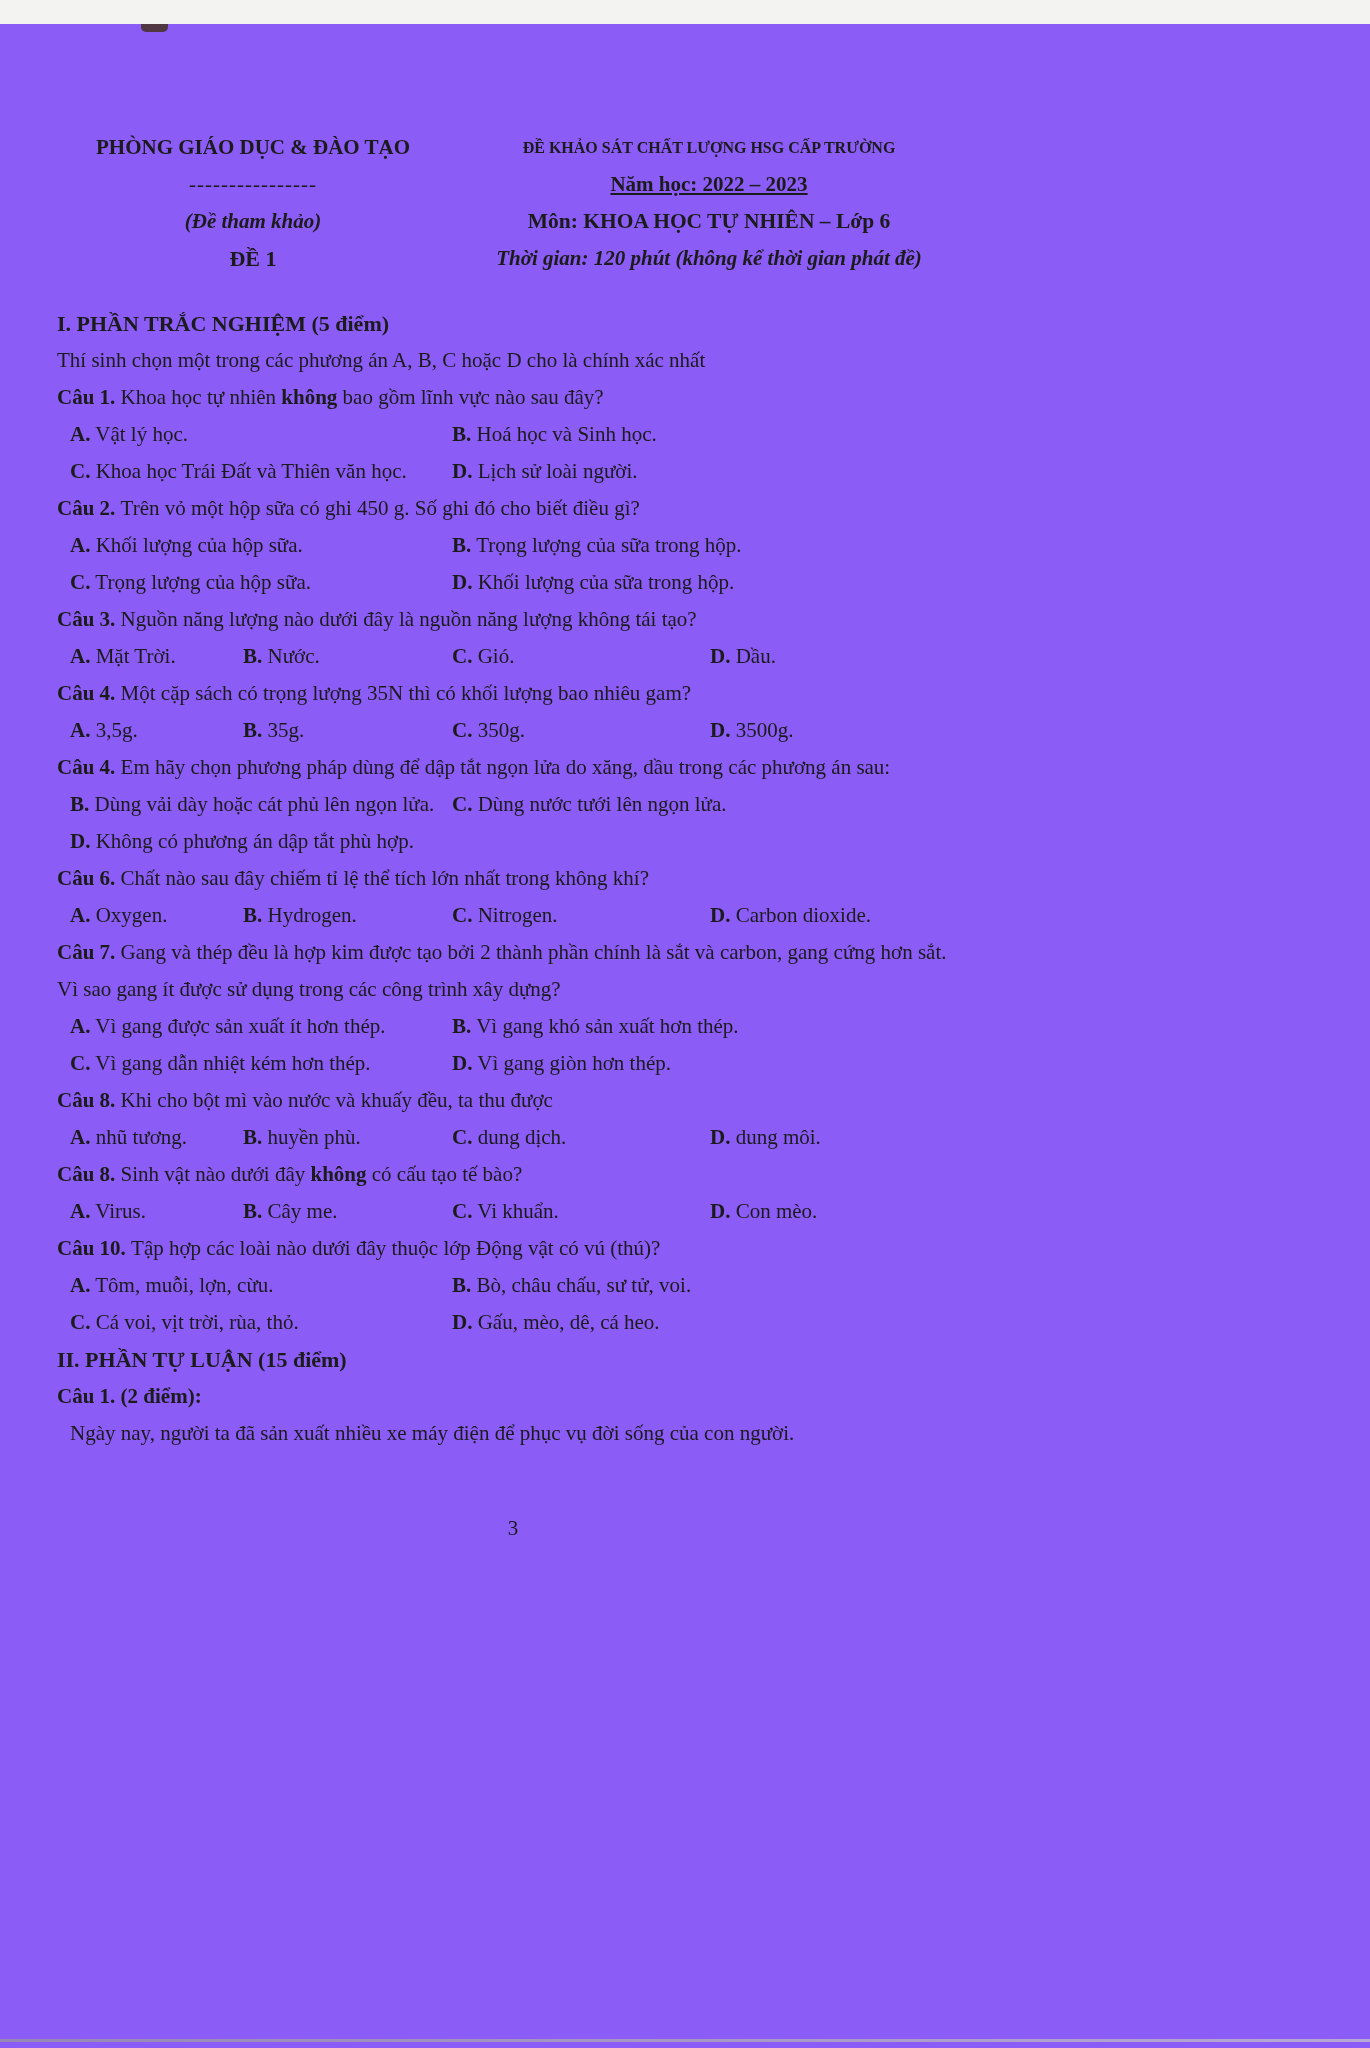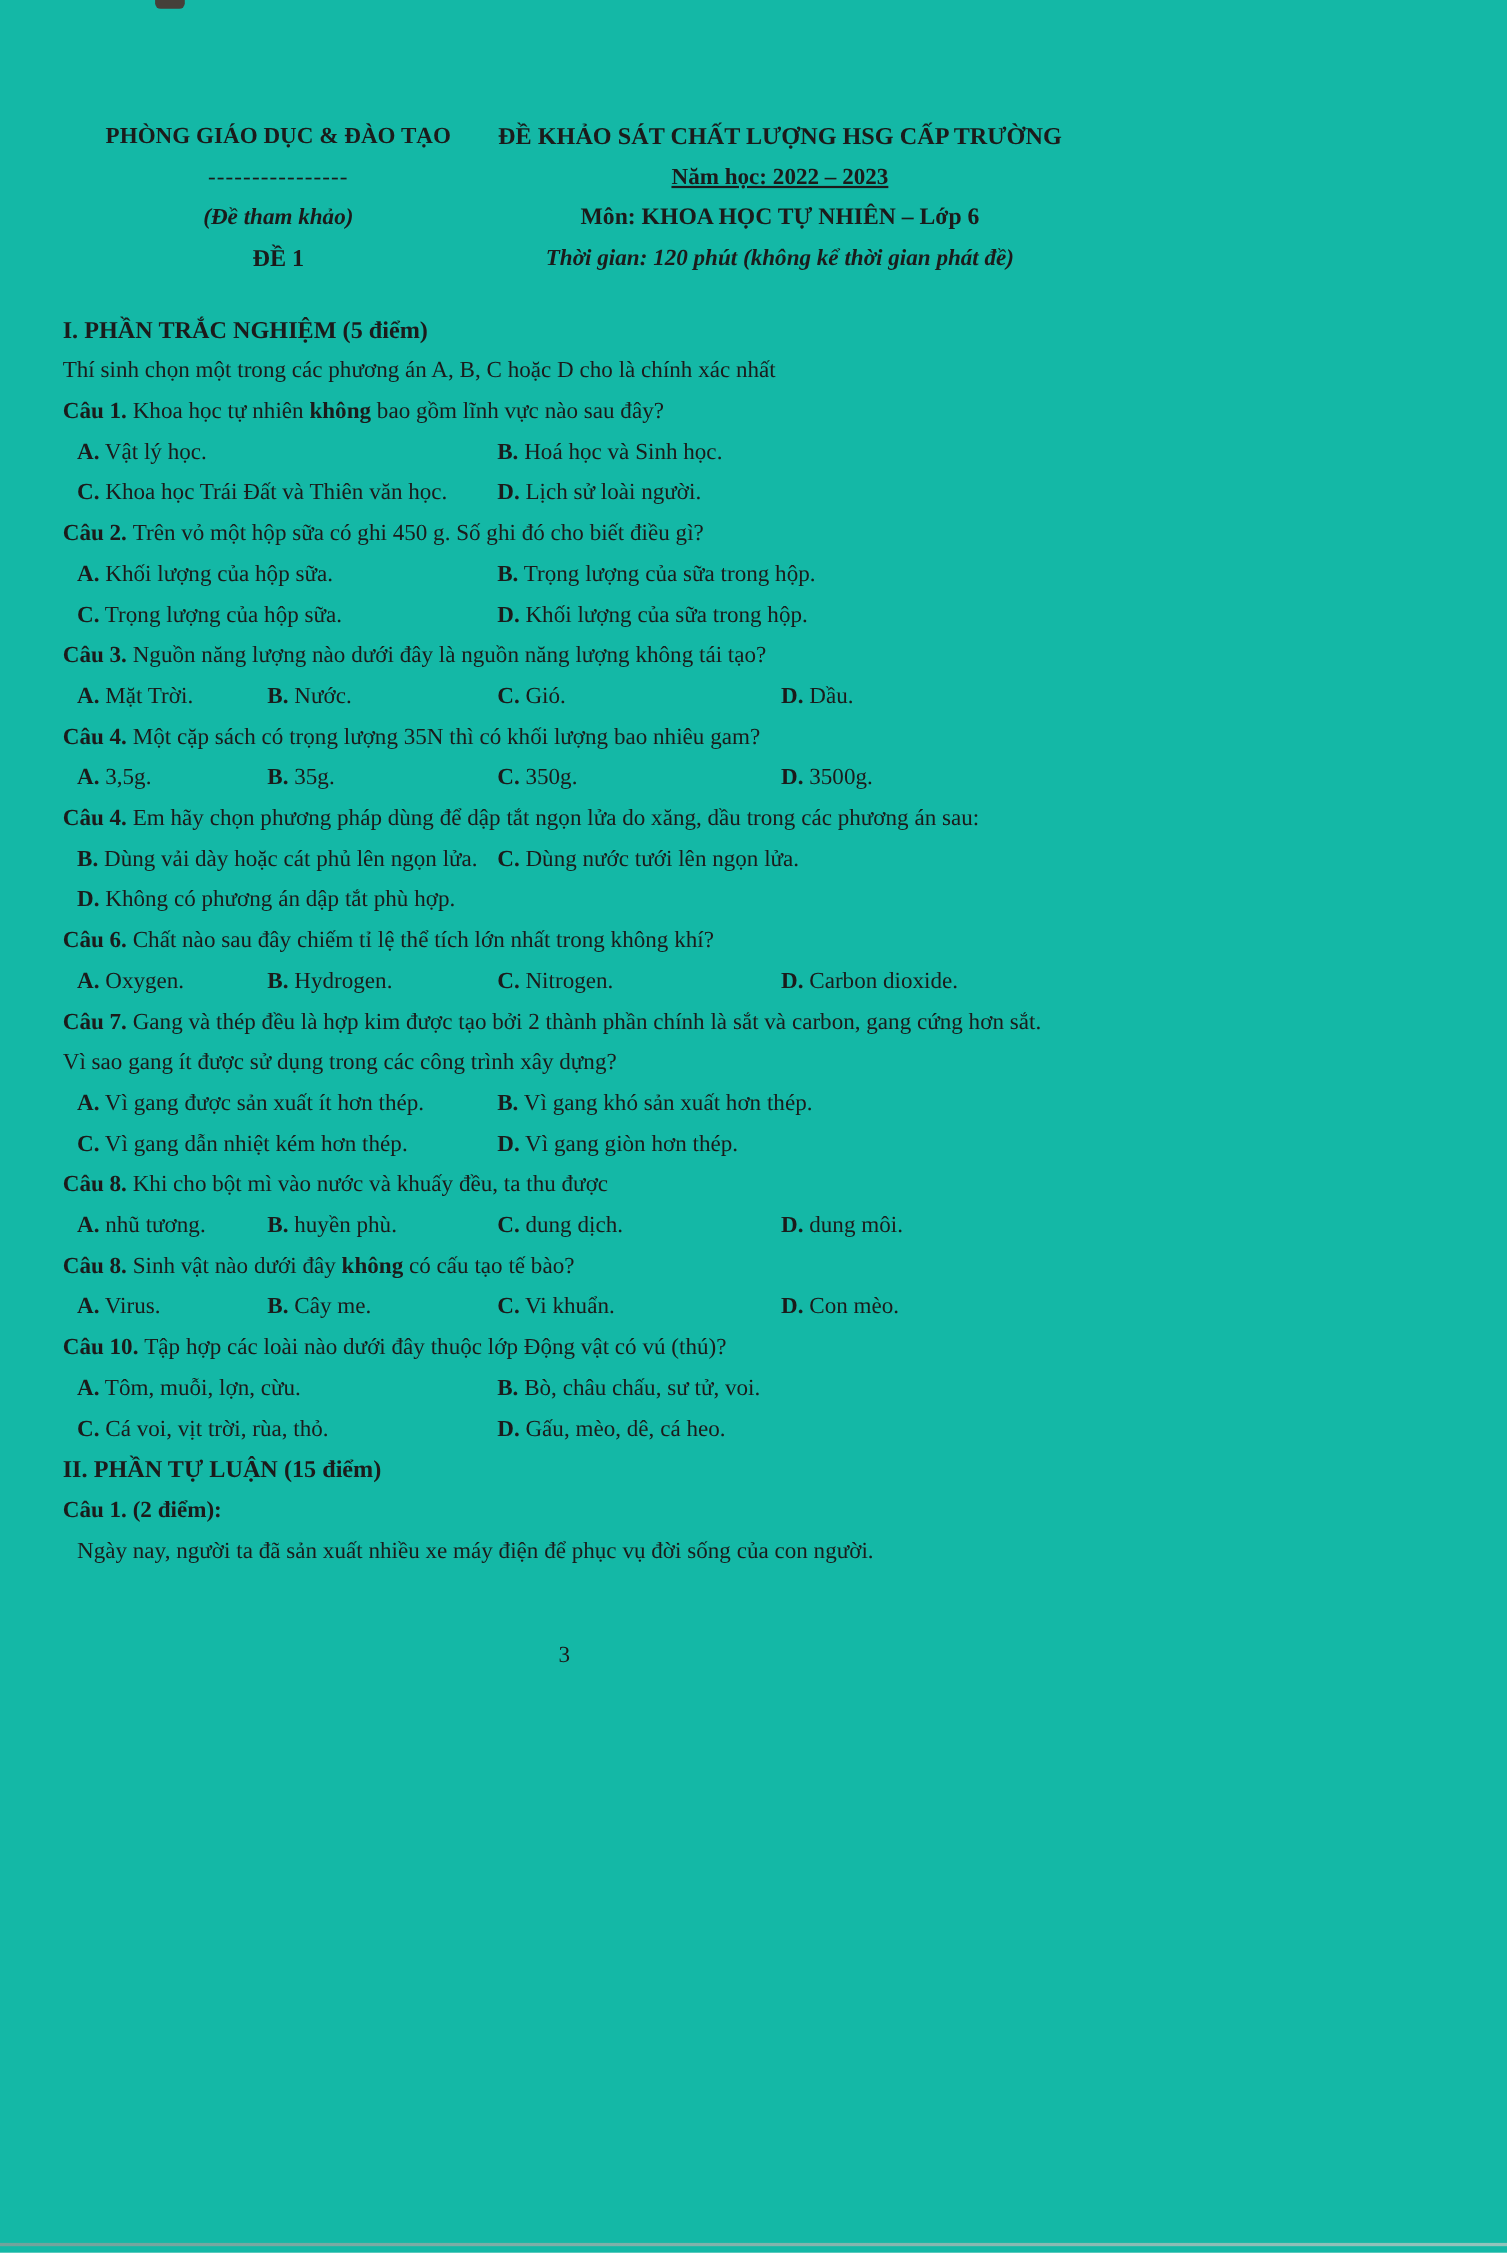--- a/index.html
+++ b/index.html
@@ -5,22 +5,23 @@
 <style>
   html, body { margin: 0; padding: 0; }
   body {
     width: 1370px; height: 2048px;
     position: relative; overflow: hidden;
     background: #f3f3f1;
     font-family: "Liberation Serif", serif;
   }
   .page {
     position: absolute; inset: 0;
-    background: #14b8a6;
+    background: #8b5cf6;
     color: #1b1b1b;
+    margin-top: 24px;
   }
   .artifact-top {
     position: absolute; left: 141px; top: 0;
     width: 27px; height: 8px;
     background: #4a332e; opacity: .9;
     border-radius: 0 0 5px 5px;
   }
   .artifact-bottom {
     position: absolute; left: 0; right: 0; bottom: 6px; height: 3px;
     background: linear-gradient(to right, #9a9a98, #c9c9c6);
@@ -30,21 +31,21 @@
     position: absolute; left: 57px; top: 105px; width: 912px;
     font-size: 21px; line-height: 37px;
   }
   .exam-header { display: flex; }
   .header-left { width: 392px; text-align: center; }
   .header-right { flex: 1; text-align: center; }
   .hl-dept { font-weight: bold; }
   .hl-sep  { letter-spacing: 1px; }
   .hl-note { font-weight: bold; font-style: italic; }
   .hl-code { font-weight: bold; font-size: 22px; }
-  .hr-title { font-weight: bold; font-size: 22px; font-family: Liberation Serif, serif; }
+  .hr-title { font-weight: bold; font-size: 16px; font-family: Liberation Serif, serif; }
   .hr-year  { font-weight: bold; text-decoration: underline; }
   .hr-subject { font-weight: bold; font-size: 21.5px; }
   .hr-duration { font-weight: bold; font-style: italic; }
 
   .part1-title { font-weight: bold; font-size: 22px; margin-top: 28px; }
   .part2-title { font-weight: bold; font-size: 22px; }
   .instruction { }
 
   .q-text .q-label { font-weight: bold; }
   .q-text b { font-weight: bold; }

